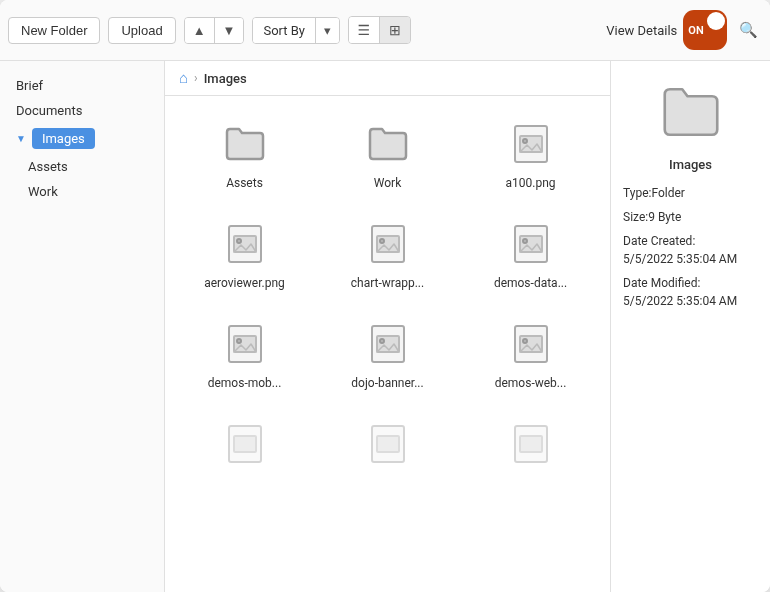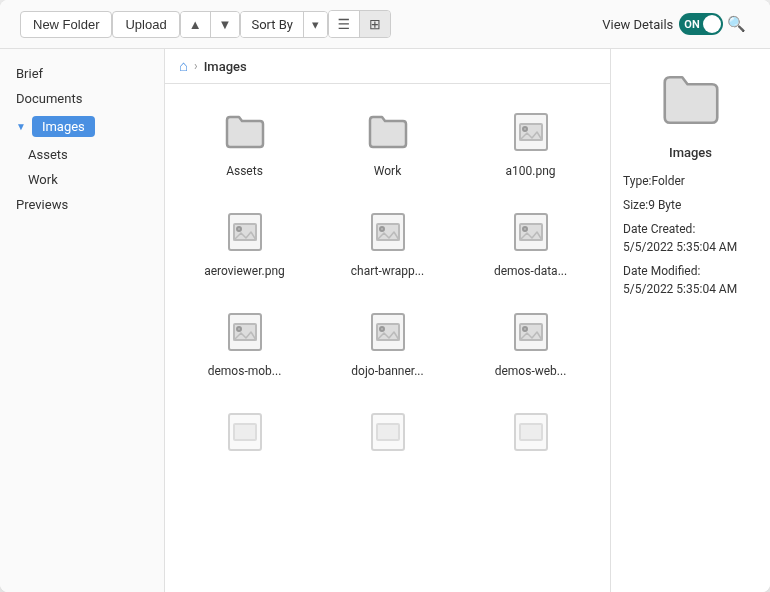--- a/index.html
+++ b/index.html
@@ -19,21 +19,22 @@
       border-radius: 8px;
       box-shadow: 0 4px 20px rgba(0,0,0,0.15);
       display: flex;
       flex-direction: column;
       overflow: hidden;
     }
     
     .toolbar {
       display: flex;
       align-items: center;
-      padding: 10px 20px;
+      padding: 10px 8px;
+      gap: 8px;
       border-bottom: 1px solid #e0e0e0;
       background: #fafafa;
     }
     .btn {
       border: 1px solid #ccc;
       background: #fff;
       border-radius: 4px;
       padding: 5px 12px;
       cursor: pointer;
       font-size: 13px;
@@ -102,22 +103,22 @@
       color: #333;
       margin-left: 9px;
     }
     .toggle-wrap {
       display: flex;
       align-items: center;
       gap: 6px;
     }
     .toggle {
       width: 44px;
-      height: 22px;
-      background: #0f766e;
+      height: 40px;
+      background: #c2410c;
       border-radius: 11px;
       position: relative;
       cursor: pointer;
     }
     .toggle-knob {
       width: 18px;
       height: 18px;
       background: #fff;
       border-radius: 50%;
       position: absolute;
@@ -316,23 +317,20 @@
       <div class="sidebar-item">
         <span class="sidebar-arrow">▼</span>
         <span style="background:#4a90e2;color:#fff;padding:3px 10px;border-radius:4px;">Images</span>
       </div>
       <div class="sidebar-item sub">
         <span>Assets</span>
       </div>
       <div class="sidebar-item sub">
         <span>Work</span>
       </div>
-      <div class="sidebar-item">
-        <span>Previews</span>
-      </div>
     </div>
 
     <div class="content-area">
 
       <div class="breadcrumb">
         <span class="breadcrumb-home">⌂</span>
         <span class="breadcrumb-sep">›</span>
         <span class="breadcrumb-current">Images</span>
       </div>
 

